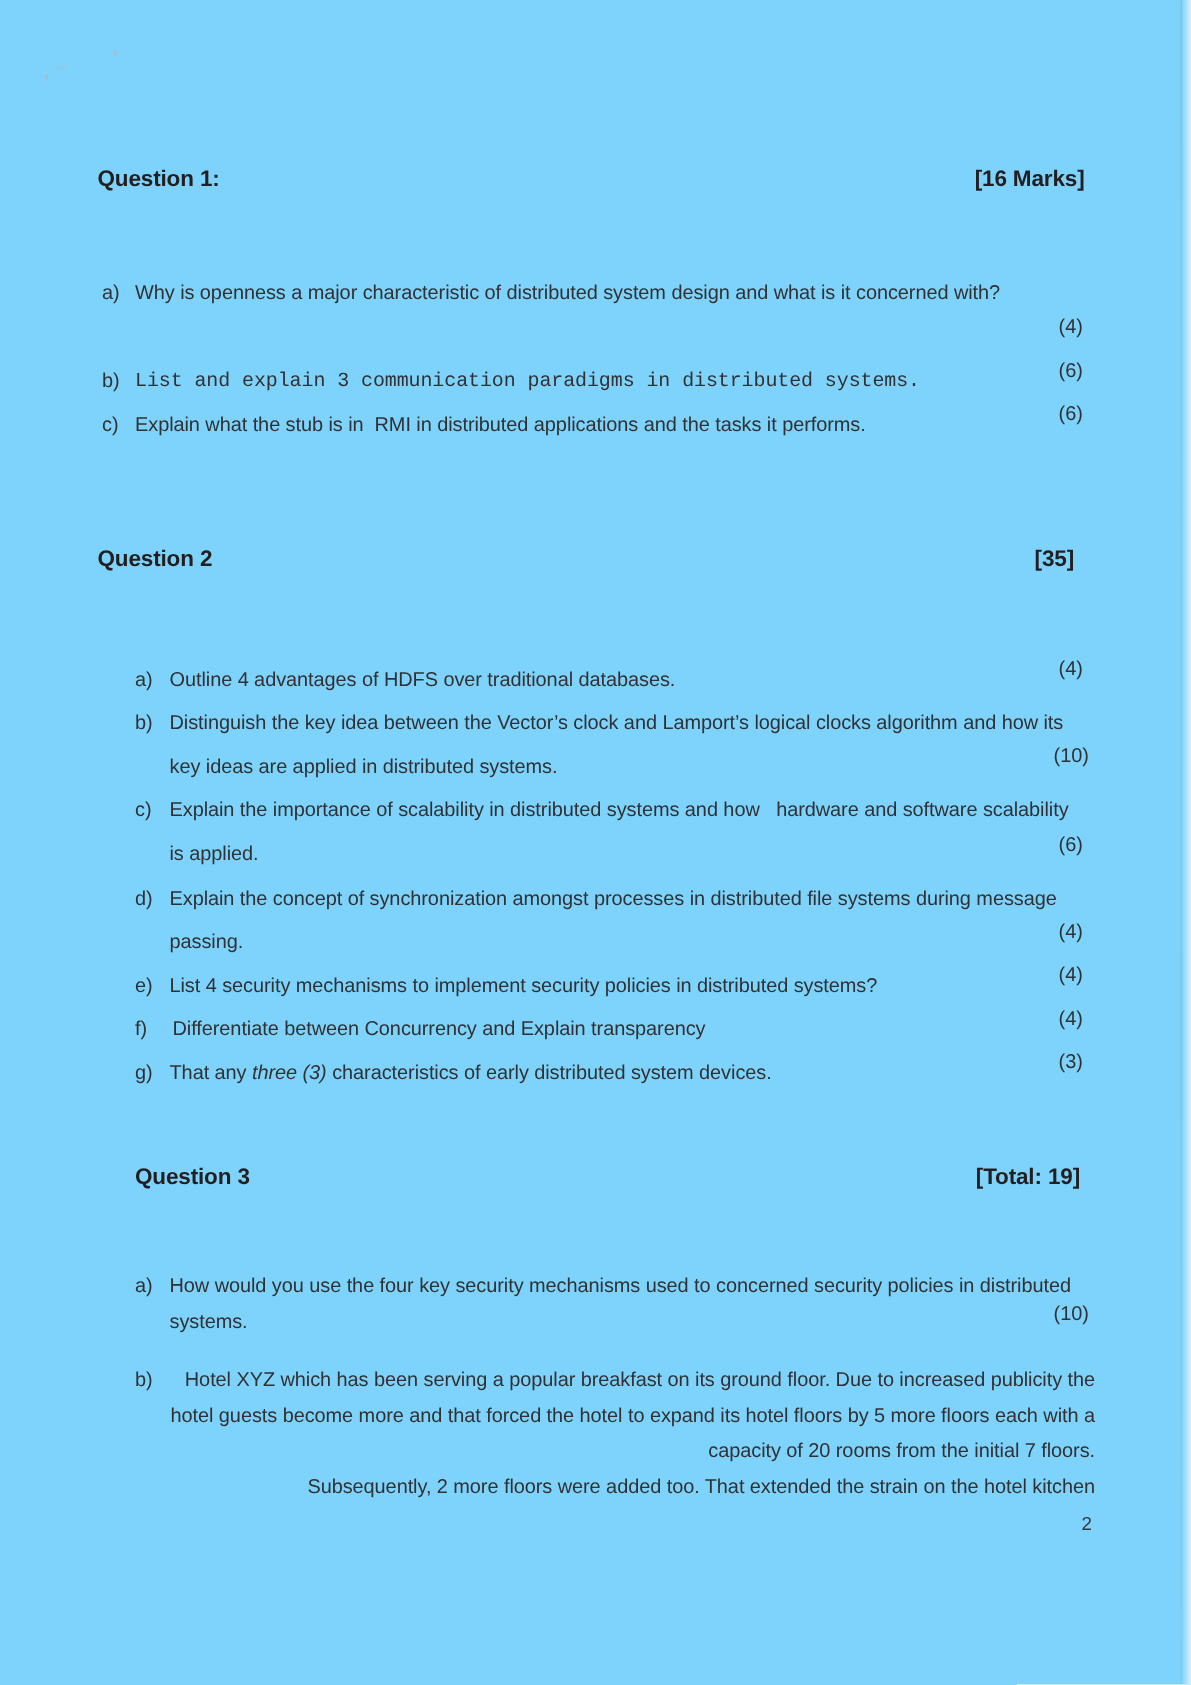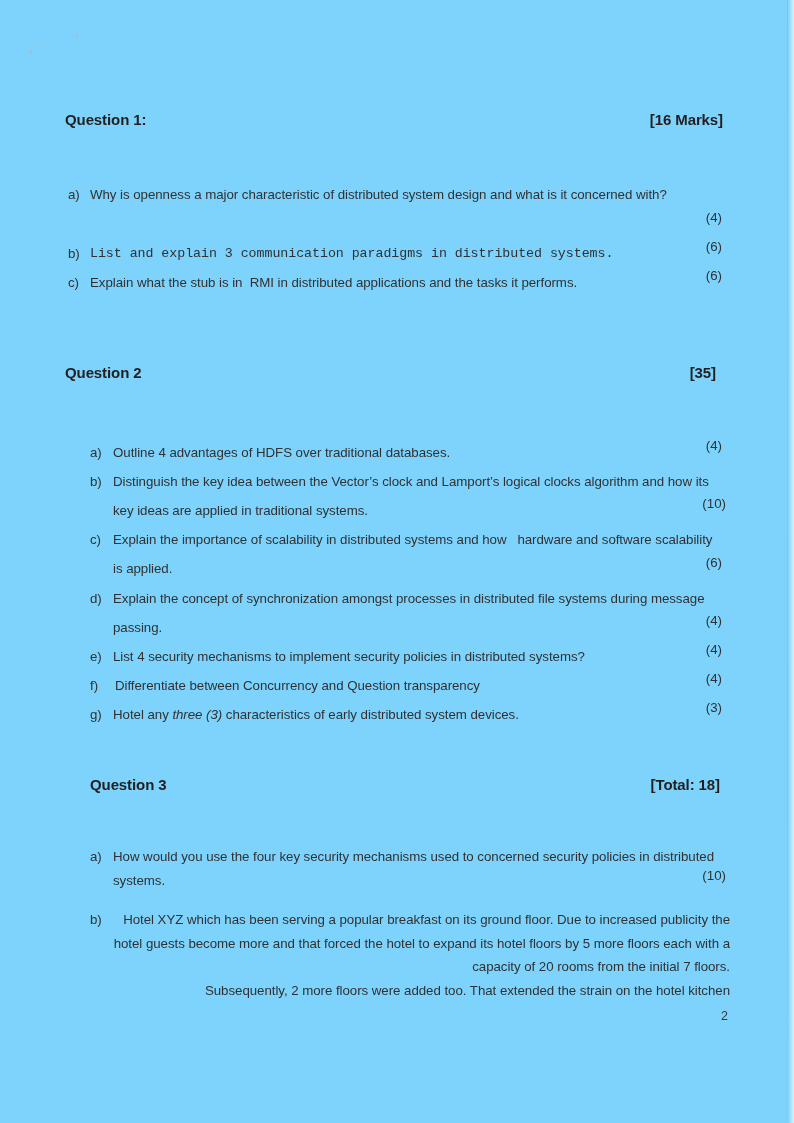--- a/index.html
+++ b/index.html
@@ -148,21 +148,21 @@
     </div>
 
     <div class="item" style="left:90px; top:438px; width:590px;">
       <span class="marker">a)</span>
       <span class="body" style="padding-left:23px;">Outline 4 advantages of HDFS over traditional databases.</span>
     </div>
     <div class="mark-val" style="right:72px; top:438px;">(4)</div>
 
     <div class="item" style="left:90px; top:467px; width:635px;">
       <span class="marker">b)</span>
-      <span class="body" style="padding-left:23px;">Distinguish the key idea between the Vector’s clock and Lamport’s logical clocks algorithm and how its key ideas are applied in traditional systems.</span>
+      <span class="body" style="padding-left:23px;">Distinguish the key idea between the Vector’s clock and Lamport’s logical clocks algorithm and how its key ideas are applied in distributed systems.</span>
     </div>
     <div class="mark-val" style="right:68px; top:496px;">(10)</div>
 
     <div class="item" style="left:90px; top:525px; width:630px;">
       <span class="marker">c)</span>
       <span class="body" style="padding-left:23px;">Explain the importance of scalability in distributed systems and how   hardware and software scalability is applied.</span>
     </div>
     <div class="mark-val" style="right:72px; top:555px;">(6)</div>
 
     <div class="item" style="left:90px; top:584px; width:628px;">
@@ -172,33 +172,33 @@
     <div class="mark-val" style="right:72px; top:613px;">(4)</div>
 
     <div class="item" style="left:90px; top:642px; width:580px;">
       <span class="marker">e)</span>
       <span class="body" style="padding-left:23px;">List 4 security mechanisms to implement security policies in distributed systems?</span>
     </div>
     <div class="mark-val" style="right:72px; top:642px;">(4)</div>
 
     <div class="item" style="left:90px; top:671px; width:580px;">
       <span class="marker">f)</span>
-      <span class="body" style="padding-left:25px;">Differentiate between Concurrency and Question transparency</span>
+      <span class="body" style="padding-left:25px;">Differentiate between Concurrency and Explain transparency</span>
     </div>
     <div class="mark-val" style="right:72px; top:671px;">(4)</div>
 
     <div class="item" style="left:90px; top:700px; width:580px;">
       <span class="marker">g)</span>
-      <span class="body" style="padding-left:23px;"><span>Hotel any </span><em class="bi">three (3)</em><span> characteristics of early distributed system devices.</span></span>
+      <span class="body" style="padding-left:23px;"><span>That any </span><em class="bi">three (3)</em><span> characteristics of early distributed system devices.</span></span>
     </div>
     <div class="mark-val" style="right:72px; top:700px;">(3)</div>
 
     <div class="q-head" style="left:90px; top:776px; width:630px; height:20px;">
       <span class="title">Question 3</span>
-      <span class="marks">[Total: 18]</span>
+      <span class="marks">[Total: 19]</span>
     </div>
 
     <div class="item tight" style="left:90px; top:845px; width:625px;">
       <span class="marker">a)</span>
       <span class="body" style="padding-left:23px;">How would you use the four key security mechanisms used to concerned security policies in distributed systems.</span>
     </div>
     <div class="mark-val" style="right:68px; top:868px;">(10)</div>
 
     <div class="item tight" style="left:90px; top:908px; width:640px;">
       <span class="marker">b)</span>

